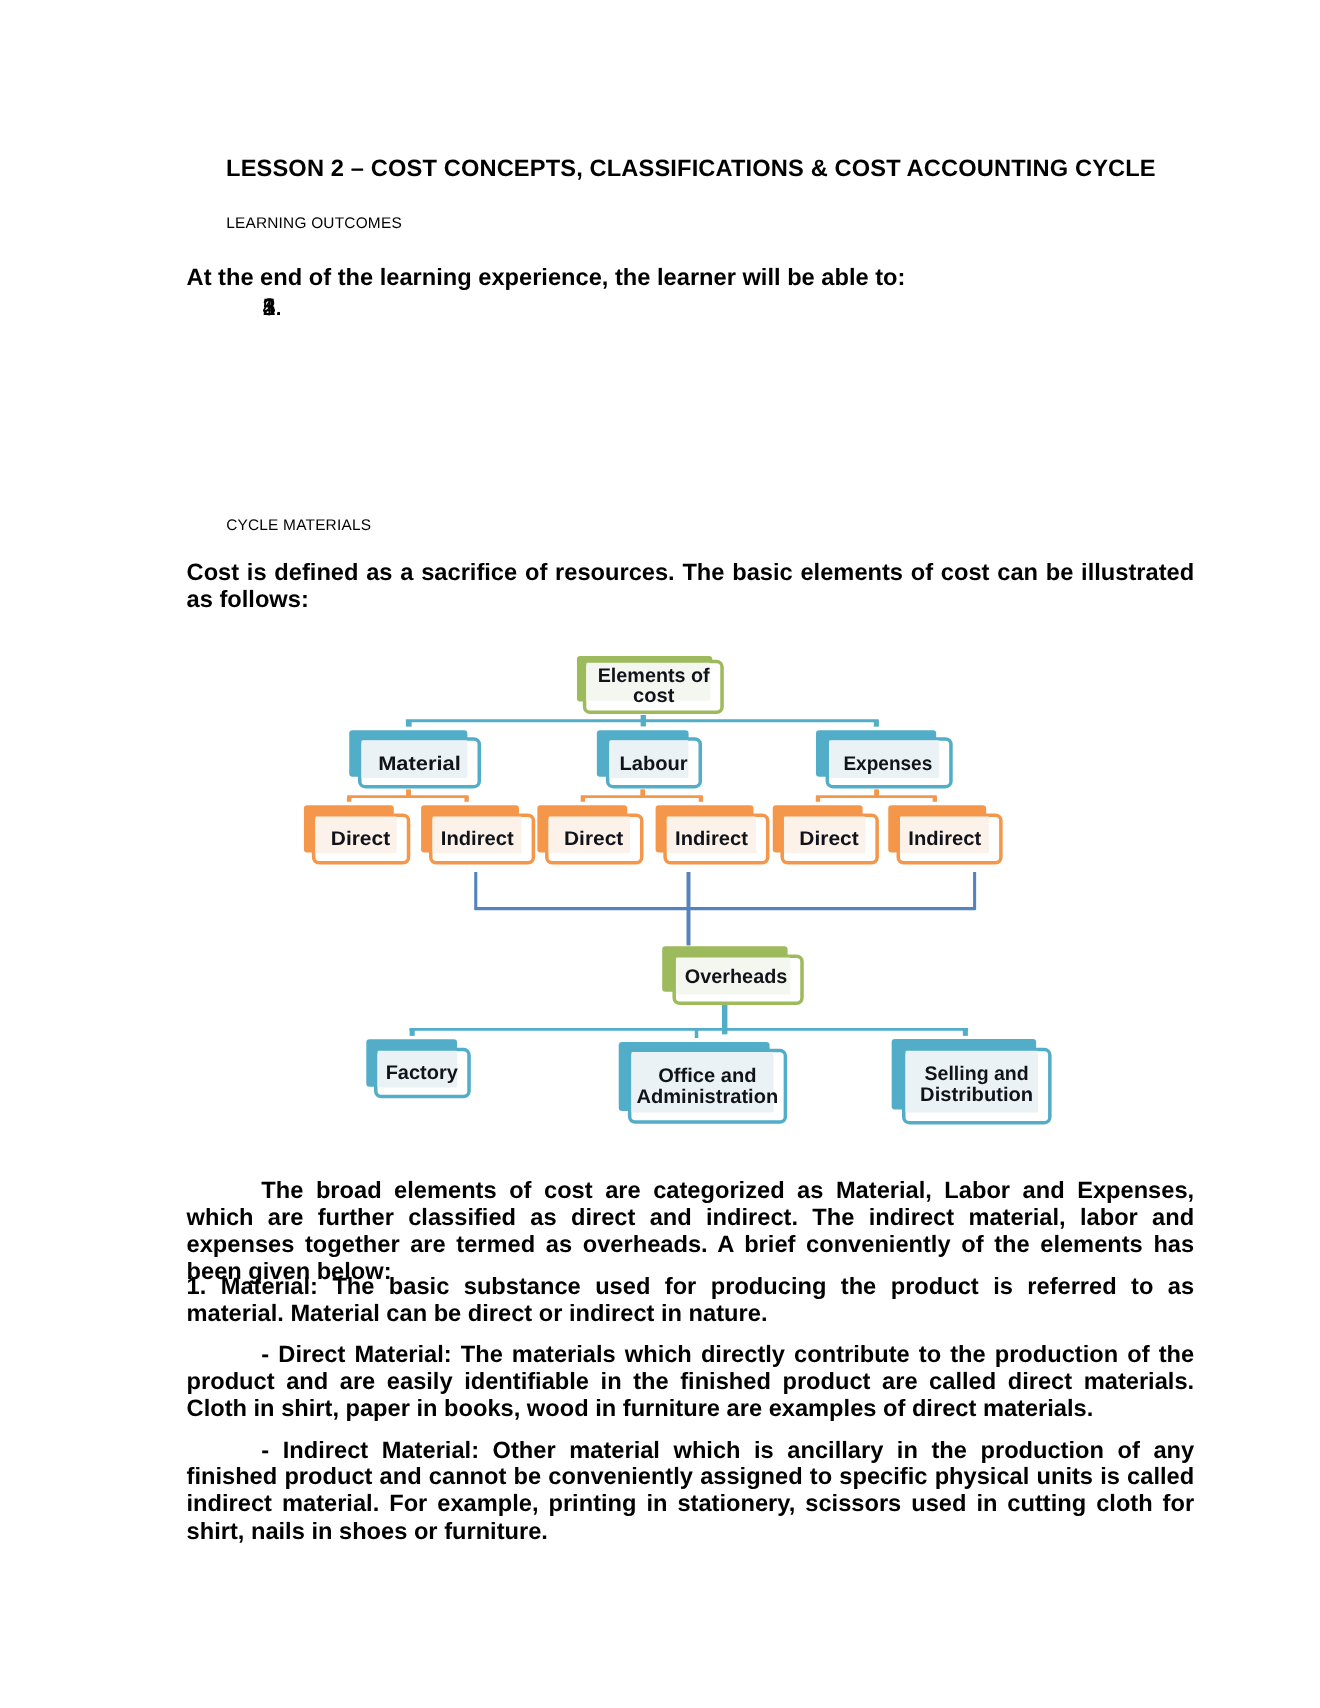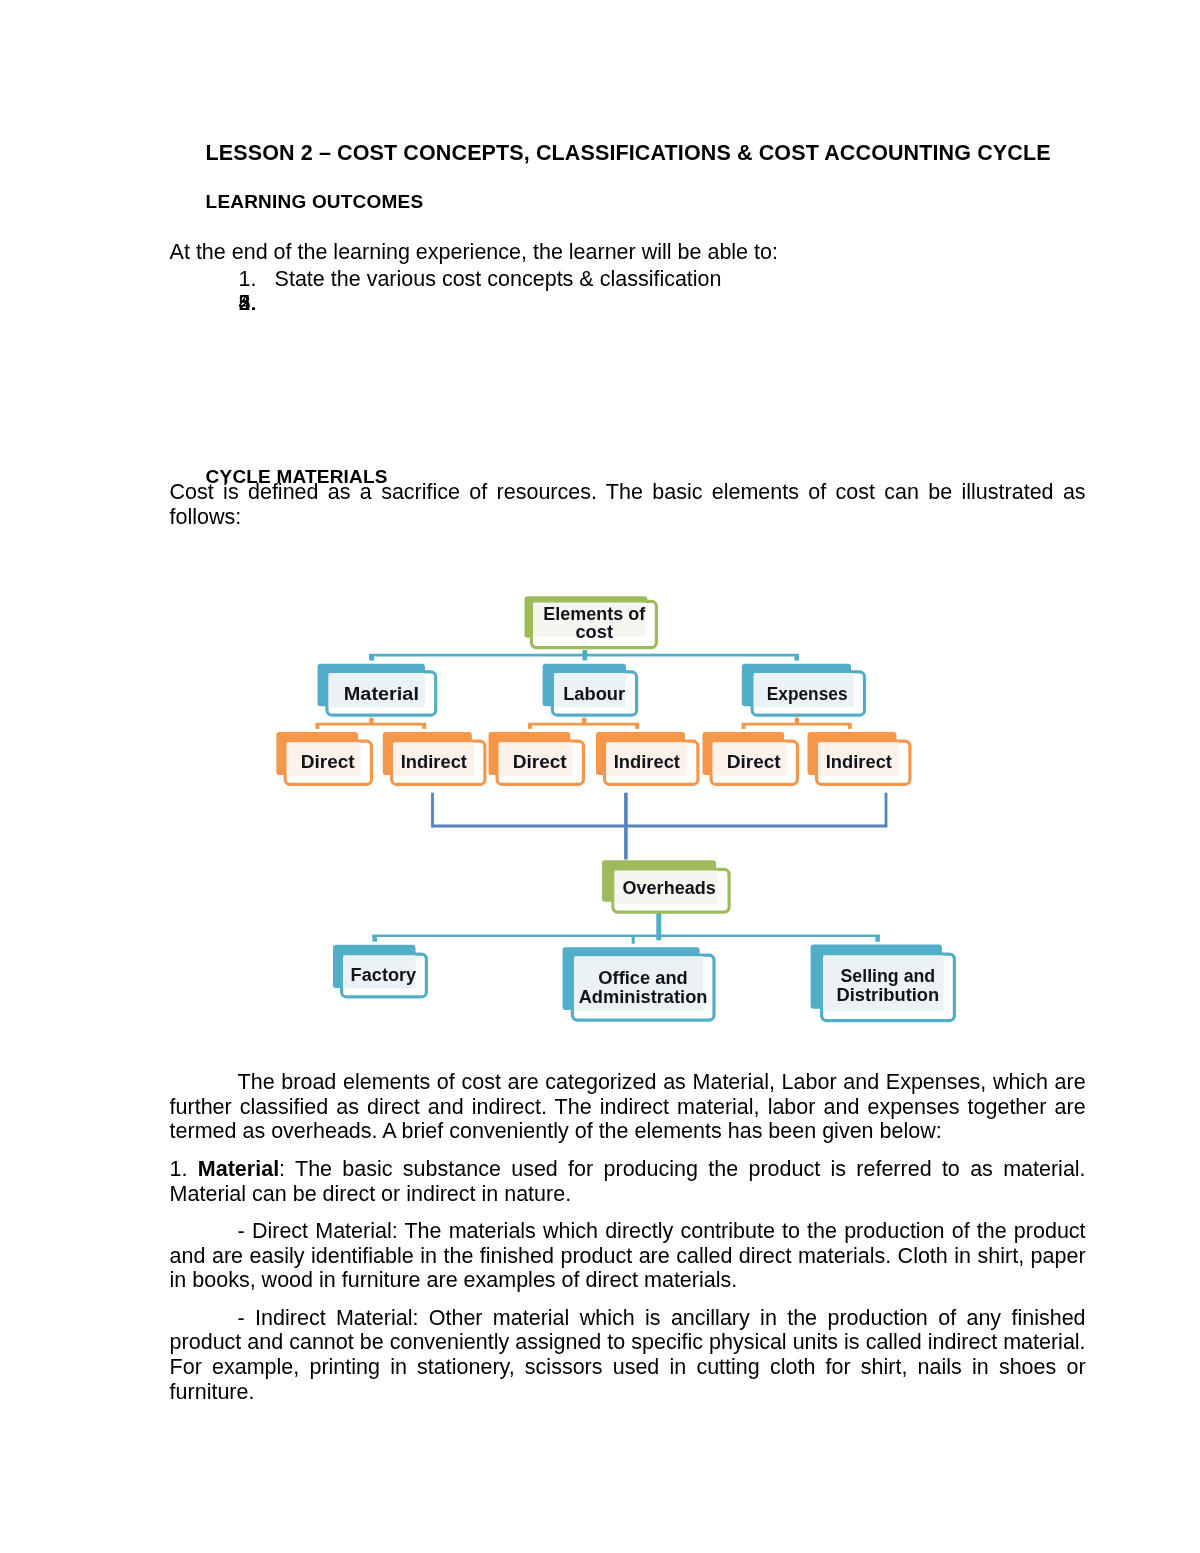--- a/index.html
+++ b/index.html
@@ -4,22 +4,22 @@
 <title>Lesson 2</title>
 <style>
   html,body{margin:0;padding:0;background:#fff;}
   body{width:1200px;height:1553px;font-family:"Liberation Sans",sans-serif;color:#000;
        -webkit-font-smoothing:antialiased;}
   .page{position:relative;width:1200px;height:1553px;overflow:hidden;margin-left:28px;}
   .content{position:absolute;left:141.6px;top:0;width:917px;}
 
   .doc-title{font-size:21.5px;font-weight:bold;text-align:center;letter-spacing:0.12px;padding-left:1px;box-sizing:border-box;
              position:absolute;left:0;top:139.8px;width:916px;line-height:26.3px;}
-  .sec-head{font-size:19px;font-weight:bold;letter-spacing:0.2px;position:absolute;left:0;width:916px;line-height:26.3px;padding-left:36px;}
-  .para{font-size:21.5px;position:absolute;left:0;width:916px;text-align:justify;line-height:24.7px;}
+  .sec-head{font-size:14px;font-weight:normal;letter-spacing:0.2px;position:absolute;left:0;width:916px;line-height:26.3px;padding-left:36px;}
+  .para{font-size:21.5px;position:absolute;left:0;width:916px;text-align:justify;line-height:24.7px;font-weight:bold;}
 
   ol.outcomes{position:absolute;left:0;top:0;margin:0;padding:0;list-style:none;width:916px;}
   ol.outcomes li{position:relative;padding-left:105px;font-size:21.5px;line-height:24.6px;
                  text-align:justify;margin:0;}
   ol.outcomes li .num{position:absolute;left:69px;top:0;width:26px;text-align:left;}
 
   
   .diagram{position:absolute;left:0;top:0;width:1200px;height:1553px;}
 </style>
 </head>
@@ -27,30 +27,30 @@
 
 <div class="page">
   <div class="content">
     <div class="doc-title">LESSON 2 – COST CONCEPTS, CLASSIFICATIONS &amp; COST ACCOUNTING CYCLE</div>
 
     <div class="sec-head" style="top:189.3px">LEARNING OUTCOMES</div>
 
     <div class="para" style="top:239.5px">At the end of the learning experience, the learner will be able to:</div>
 
     <ol class="outcomes" style="top:266.5px">
-      <li><span class="num">1.</span><span>State the various cost concepts &amp; classification</span></li>
+      <li><span class="num">1.</span></li>
       <li><span class="num">2.</span></li>
       <li><span class="num">3.</span></li>
       <li><span class="num">4.</span></li>
       <li><span class="num">5.</span></li>
     </ol>
 
     <div class="sec-head" style="top:463.5px">CYCLE MATERIALS</div>
 
-    <div class="para" style="top:480px">Cost is defined as a sacrifice of resources. The basic elements of cost can be illustrated as follows:</div>
+    <div class="para" style="top:508px">Cost is defined as a sacrifice of resources. The basic elements of cost can be illustrated as follows:</div>
 
     <div class="para" style="top:1070px;text-indent:68px">The broad elements of cost are categorized as Material, Labor and Expenses, which are further classified as direct and indirect. The indirect material, labor and expenses together are termed as overheads. A brief conveniently of the elements has been given below:</div>
 
     <div class="para" style="top:1157px"><span>1. </span><b>Material</b><span>: The basic substance used for producing the product is referred to as material. Material can be direct or indirect in nature.</span></div>
 
     <div class="para" style="top:1219px;text-indent:68px">- Direct Material: The materials which directly contribute to the production of the product and are easily identifiable in the finished product are called direct materials. Cloth in shirt, paper in books, wood in furniture are examples of direct materials.</div>
 
     <div class="para" style="top:1305.5px;text-indent:68px">- Indirect Material: Other material which is ancillary in the production of any finished product and cannot be conveniently assigned to specific physical units is called indirect material. For example, printing in stationery, scissors used in cutting cloth for shirt, nails in shoes or furniture.</div>
   </div>
 

